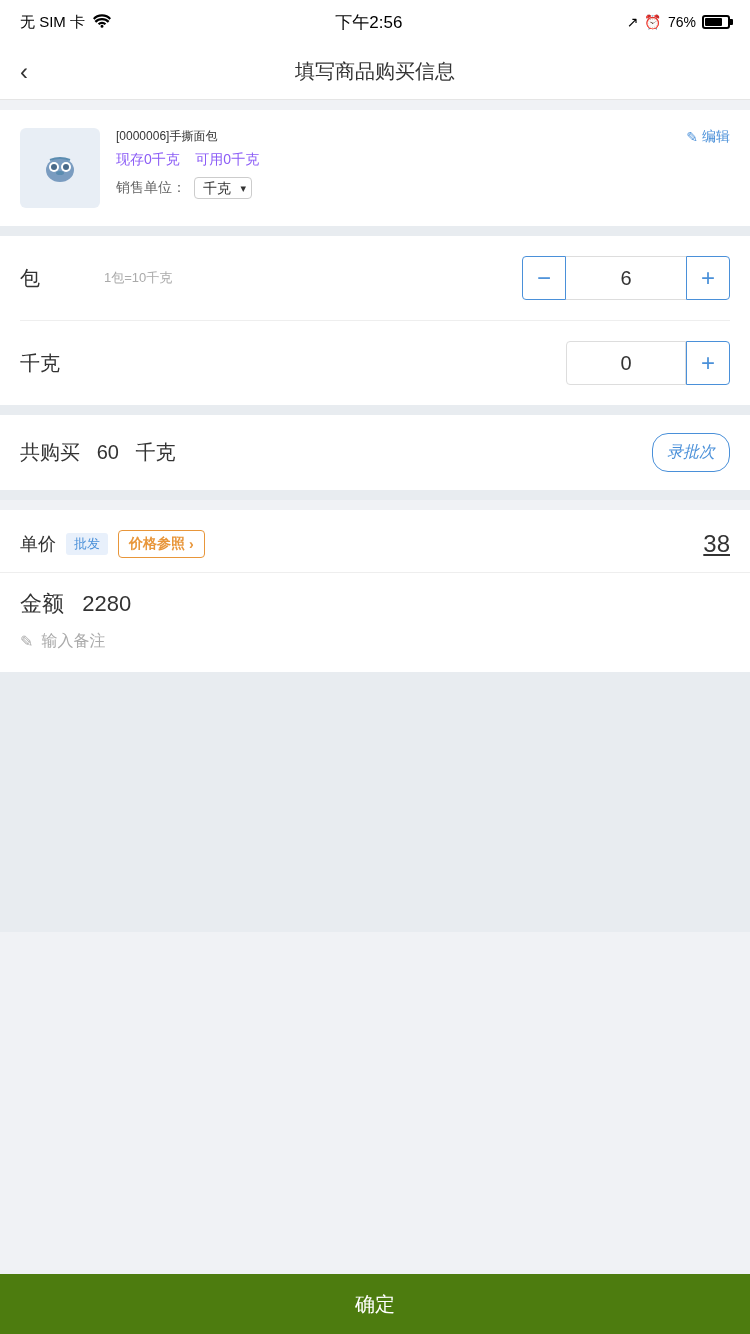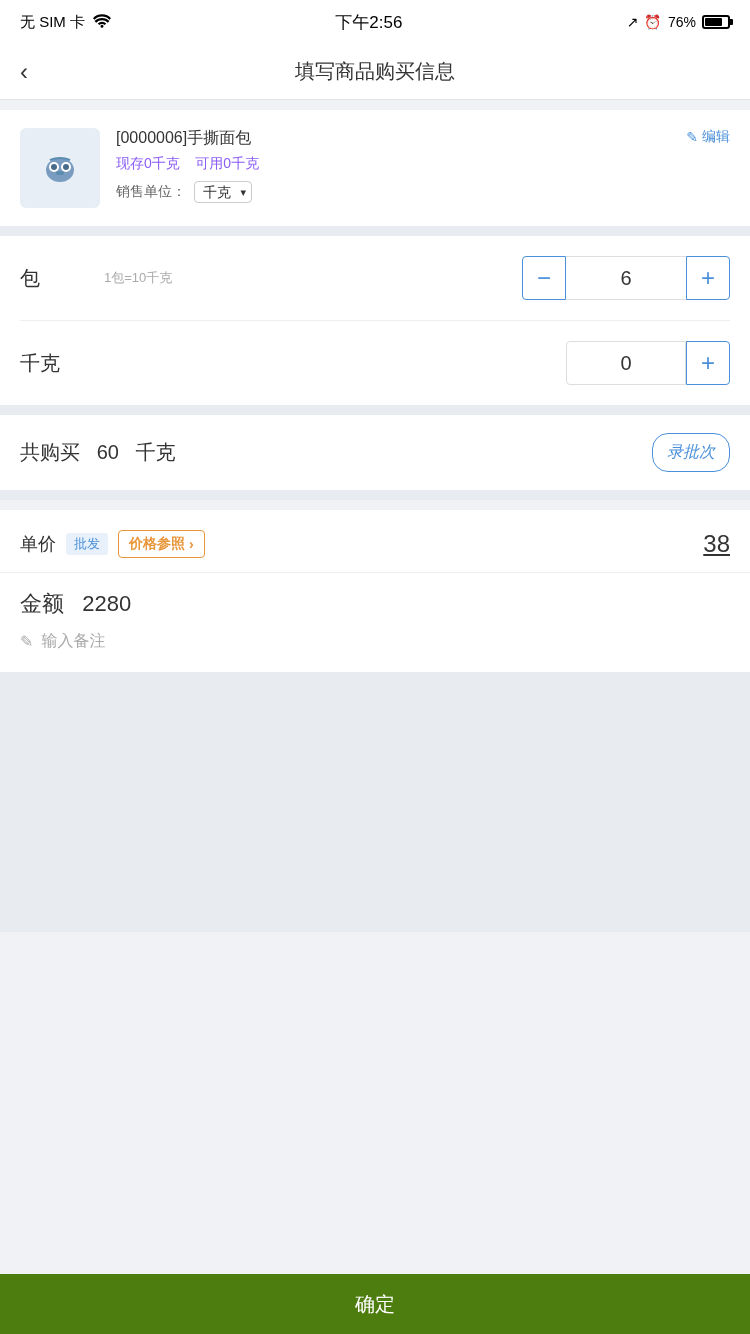--- a/index.html
+++ b/index.html
@@ -96,21 +96,21 @@
       border-radius: 6px;
       display: flex;
       align-items: center;
       justify-content: center;
       flex-shrink: 0;
       color: #7a9cc0;
       font-size: 28px;
     }
     .product-info { flex: 1; }
     .product-name {
-      font-size: 16px;
+      font-size: 12px;
       font-weight: 500;
       color: #333;
       margin-bottom: 6px;
     }
     .product-stock {
       font-size: 14px;
       color: #8b5cf6;
       margin-bottom: 8px;
     }
     .product-unit {

